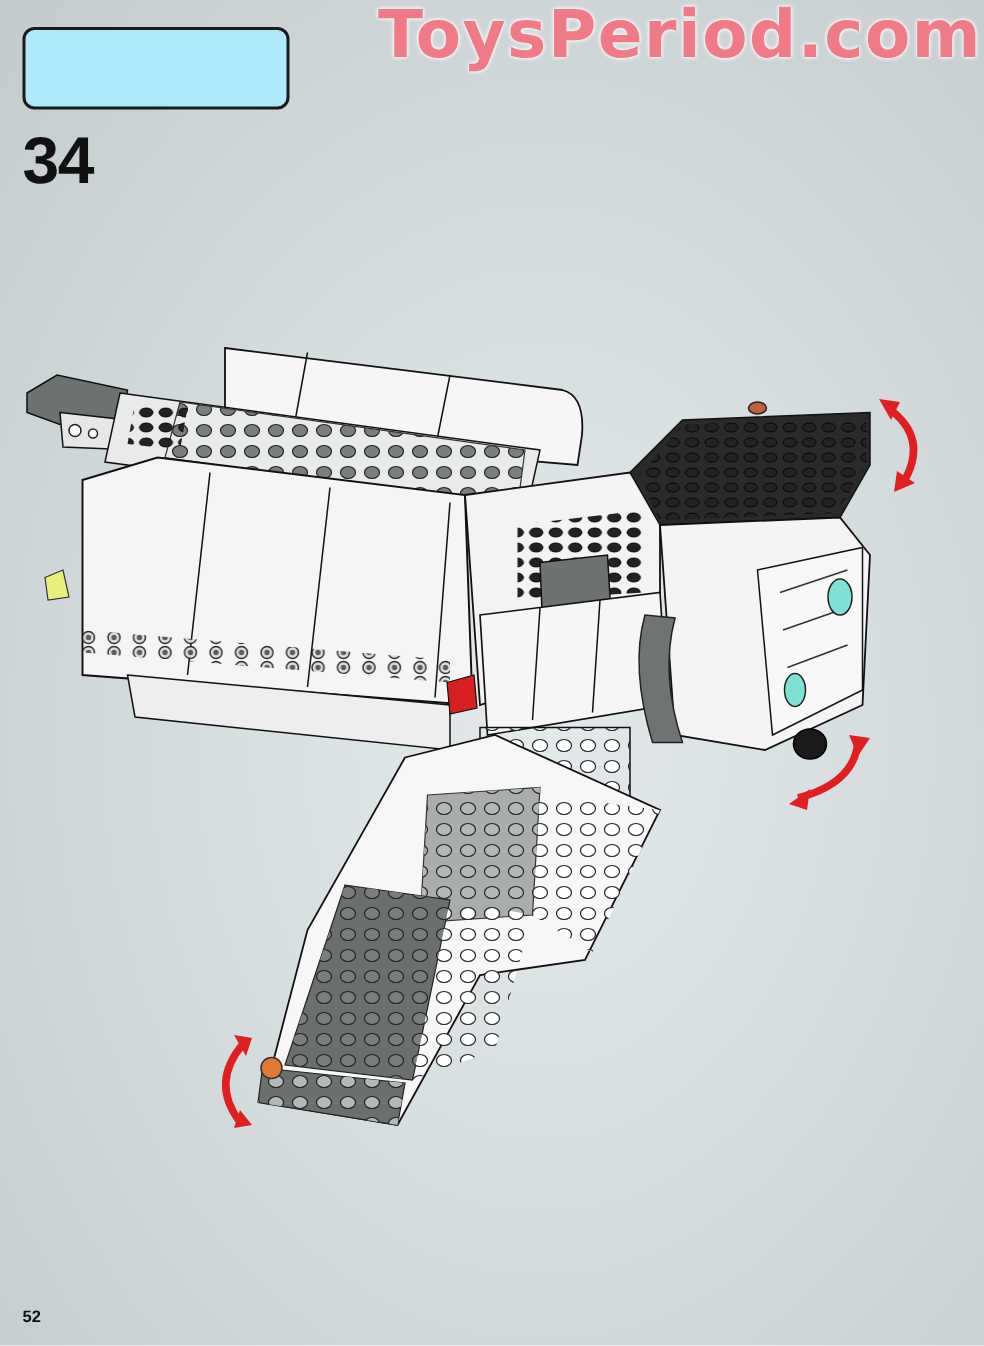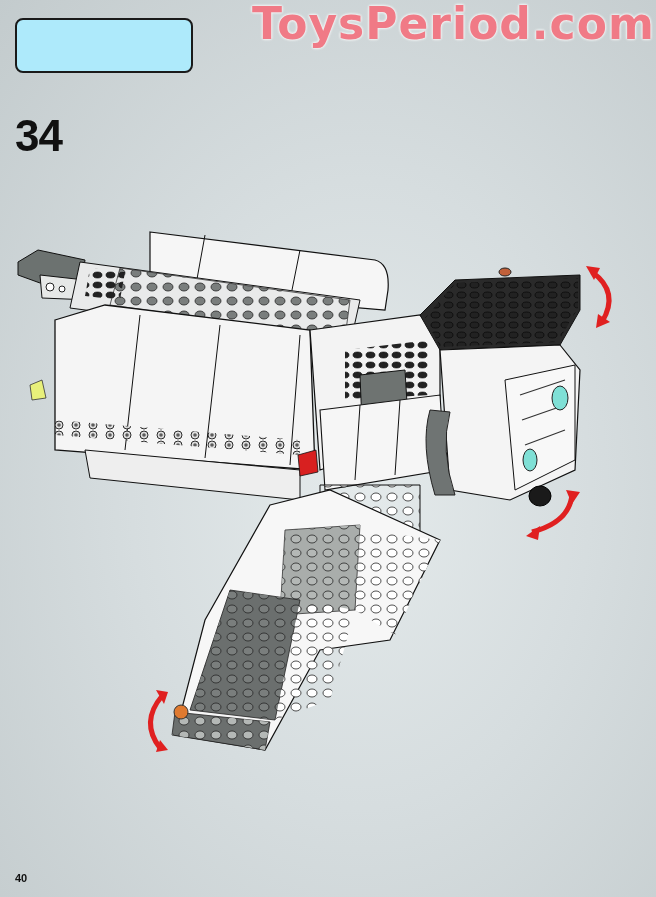--- a/index.html
+++ b/index.html
@@ -9,21 +9,21 @@
     font-family: "Liberation Sans", sans-serif;
   }
   .parts-callout {
     position: absolute; left: 15px; top: 18px; width: 178px; height: 55px;
     background: #aeeafb; border: 2px solid #1a1a1a; border-radius: 8px;
     box-sizing: border-box;
   }
   .step-number {
     position: absolute; left: 15px; top: 84px;
     font-family: "Liberation Sans", sans-serif; font-weight: bold;
-    font-size: 44px; line-height: 48px; color: #111; letter-spacing: -1px; margin-top: 28px;
+    font-size: 44px; line-height: 48px; color: #111; letter-spacing: -1px;
   }
   .watermark {
     position: absolute; left: 252px; top: -2px;
     font-family: "DejaVu Sans", sans-serif; font-weight: bold;
     font-size: 44px; line-height: 52px; color: #f07a86;
     text-shadow: 0 0 3px #f2f4f4, 0 0 3px #f2f4f4, 0 0 2px #fff;
     letter-spacing: 1px;
   }
   .page-number {
     position: absolute; left: 15px; top: 872px;
@@ -31,21 +31,21 @@
     font-size: 11px; color: #111;
   }
   .illustration { position: absolute; left: 0; top: 0; }
 </style>
 </head>
 <body>
 
 <div class="parts-callout"></div>
 <div class="step-number">34</div>
 <div class="watermark">ToysPeriod.com</div>
-<div class="page-number">40</div>
+<div class="page-number">52</div>
 
 <svg class="illustration" width="656" height="897" viewBox="0 0 656 897">
   <defs>
     <pattern id="studW" width="16" height="14" patternUnits="userSpaceOnUse">
       <ellipse cx="8" cy="7" rx="5" ry="4" fill="#ffffff" stroke="#222" stroke-width="0.8"></ellipse>
     </pattern>
     <pattern id="studG" width="16" height="14" patternUnits="userSpaceOnUse">
       <ellipse cx="8" cy="7" rx="5" ry="4" fill="#7a7e7d" stroke="#222" stroke-width="0.8"></ellipse>
     </pattern>
     <pattern id="studLG" width="16" height="14" patternUnits="userSpaceOnUse">

